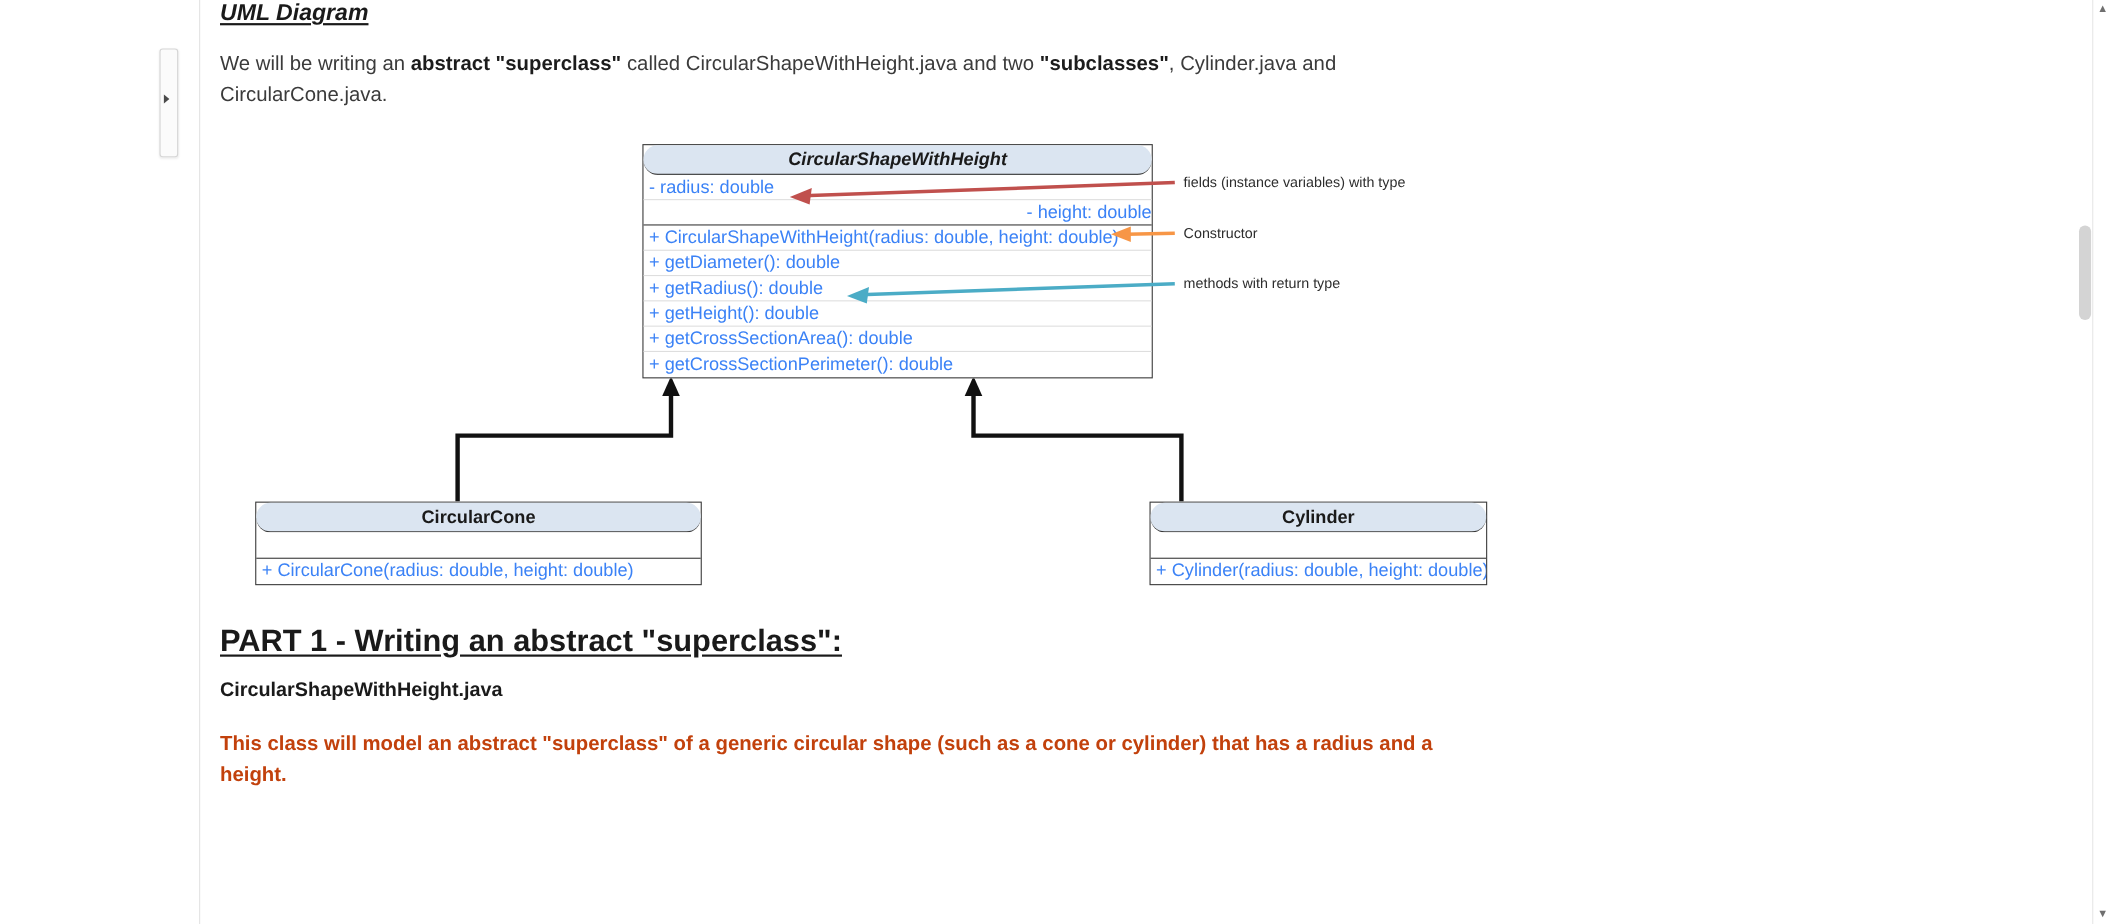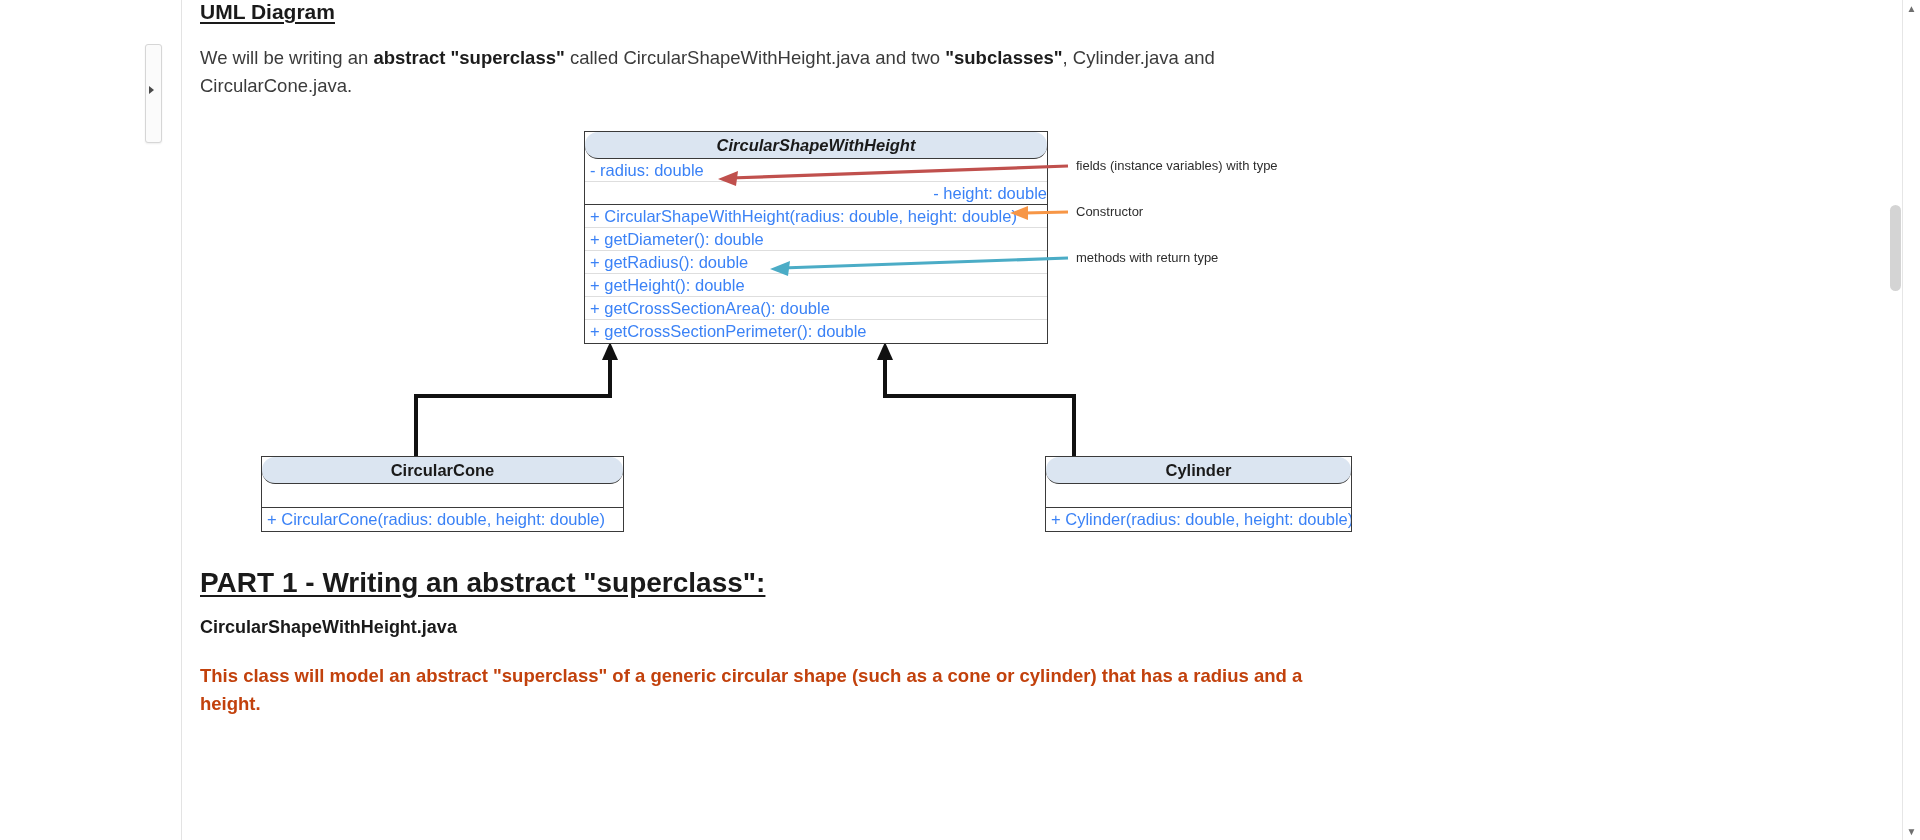--- a/index.html
+++ b/index.html
@@ -100,21 +100,21 @@
 
   .doc-h {
     position: absolute;
     font-weight: bold;
     font-size: 21px;
     color: #1a1a1a;
     text-decoration: underline;
     text-underline-offset: 3px;
     white-space: nowrap;
   }
-  #title-uml { left: 18px; top: 0px; }
+  #title-uml { left: 18px; top: 0px; font-style: italic; }
   #part1-head { left: 18px; top: 567px; font-size: 28px; }
 
   #intro-para {
     position: absolute;
     left: 18px; top: 44px;
     width: 1080px;
     font-size: 18.5px;
     line-height: 28px;
     color: #3b3b3b;
   }
@@ -169,21 +169,21 @@
   }
   .uml-row.sep-light { border-bottom: 1px solid #dedede; }
   .uml-row.sep-dark  { border-bottom: 1.4px solid #3a3a3a; text-align: right; }
 
   
   #box-super { left: 402px; top: 131px; width: 464px; }
   #box-super .uml-header { height: 27px; line-height: 27px; }
   #box-super .uml-row { height: 23px; line-height: 23px; }
 
   
-  #box-cone { left: 79px; top: 456px; width: 363px; }
+  #box-cone { left: 50px; top: 456px; width: 406px; }
   #box-cyl  { left: 863px; top: 456px; width: 307px; }
   .sub .uml-header { height: 27px; line-height: 27px; }
   .sub .uml-row { height: 23px; line-height: 23px; }
   .sub .uml-empty { height: 23px; border-bottom: 1.4px solid #3a3a3a; }
 
   
   #connectors {
     position: absolute;
     left: 0; top: 0;
     width: 1196px; height: 840px;

